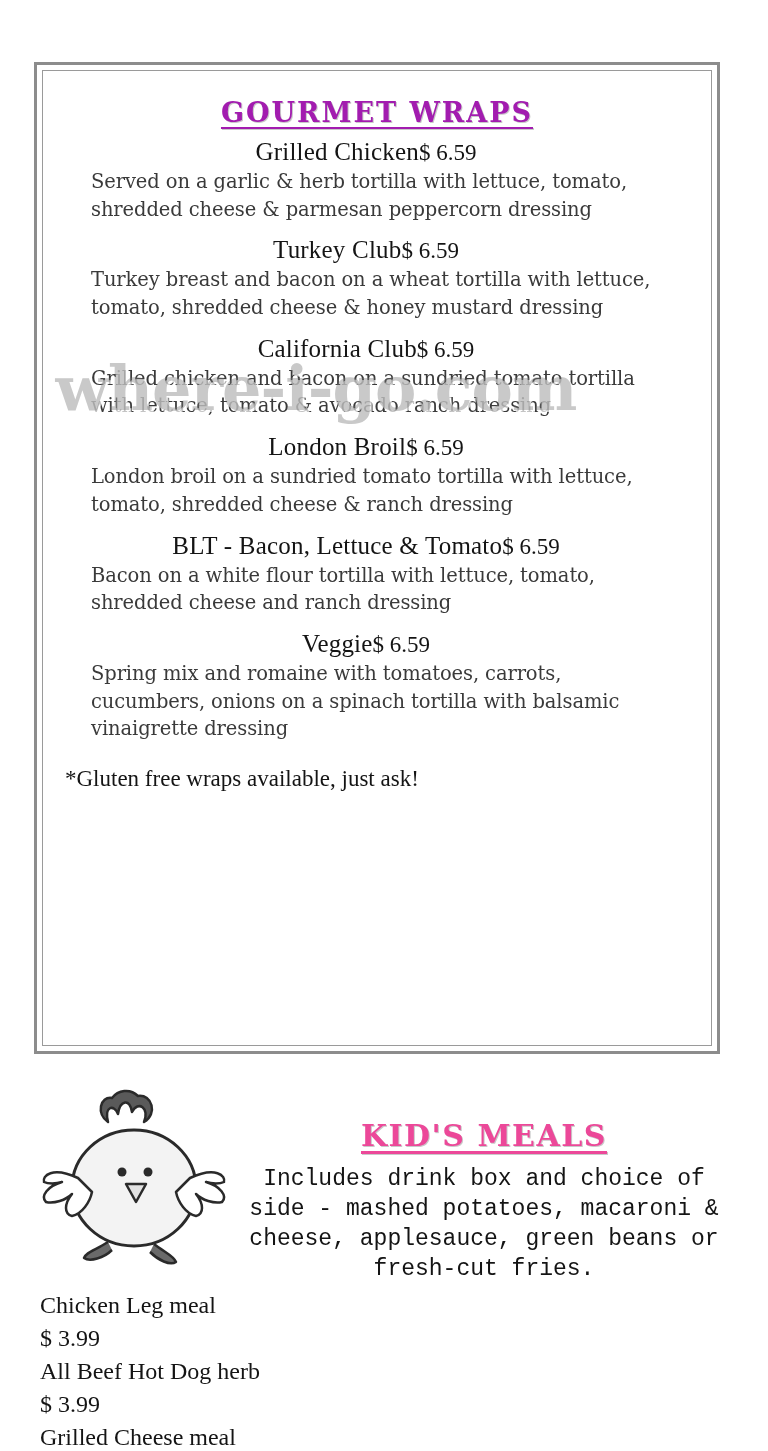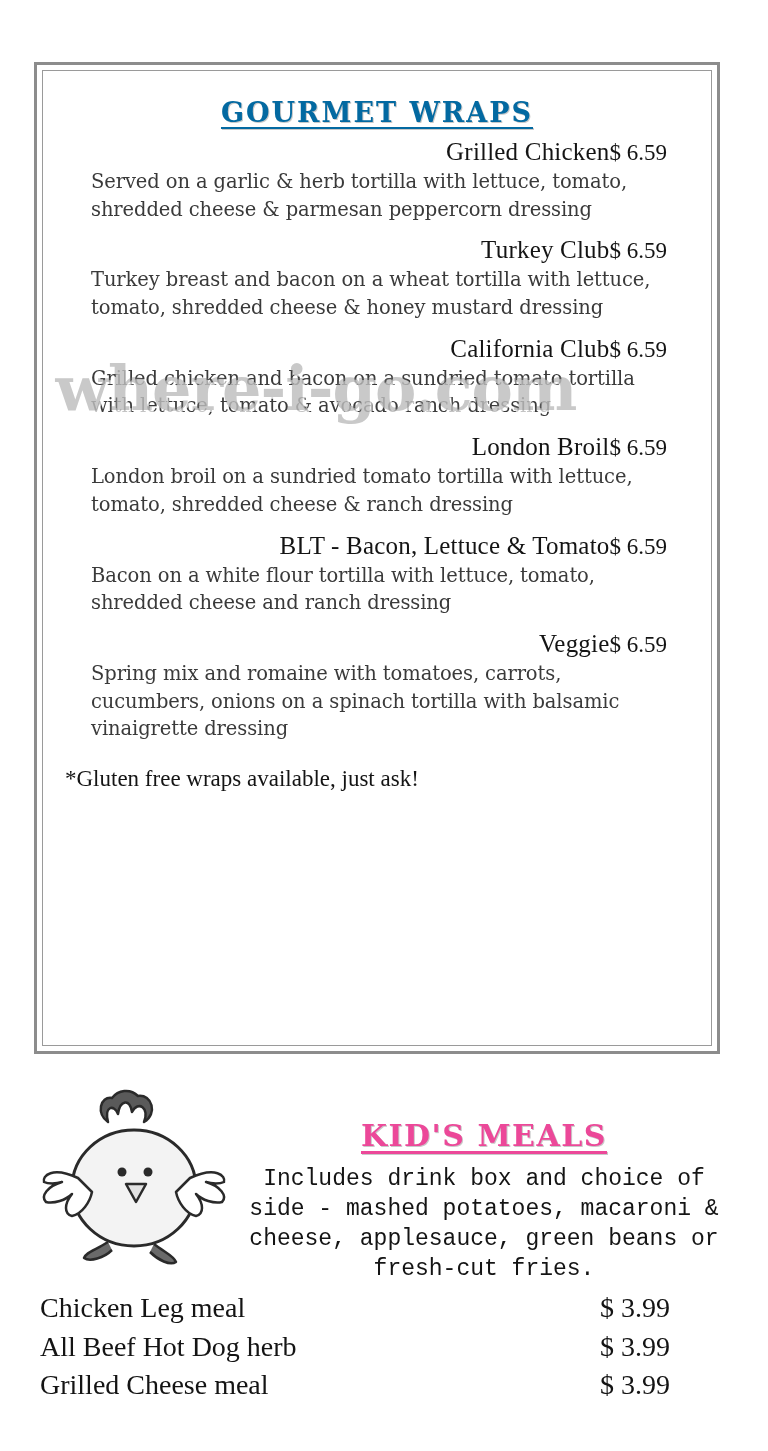--- a/index.html
+++ b/index.html
@@ -36,37 +36,37 @@
     border: 1px solid #9a9a9a;
     box-sizing: border-box;
   }
 
   .section-title {
     text-align: center;
     font-family: "DejaVu Serif", serif;
     font-weight: bold;
     font-size: 27px;
     letter-spacing: 2px;
-    color: #0369a1;
+    color: #a21caf;
     text-shadow: 1px 1px 0 #c9c9c9;
     text-decoration: underline;
     text-underline-offset: 5px;
     margin: 26px 0 10px 0;
   }
 
   .items {
     padding: 0 26px 0 22px;
   }
   .item {
     margin-bottom: 13px;
   }
   .item-head {
     display: flex;
     align-items: baseline;
-    justify-content: flex-end;
+    justify-content: center;
   }
   .item-name {
     font-family: "Liberation Serif", serif;
     font-size: 25px;
     color: #141414;
     letter-spacing: 0.2px;
   }
   .item-price {
     font-family: "Liberation Serif", serif;
     font-size: 23px;
@@ -154,23 +154,24 @@
     position: absolute;
     left: 40px;
     top: 1289px;
     width: 634px;
   }
   .kids-item {
     display: flex;
     justify-content: space-between;
     align-items: baseline;
     font-family: "Liberation Serif", serif;
-    font-size: 28px;
+    font-size: 24px;
     color: #141414;
     line-height: 1.38;
+    flex-direction: column;
   }
   .kids-item .p { padding-right: 4px; }
 </style>
 </head>
 <body>
 
 <div class="wraps-panel">
   <div class="wraps-panel-inner">
 
     <div class="section-title">GOURMET WRAPS</div>

